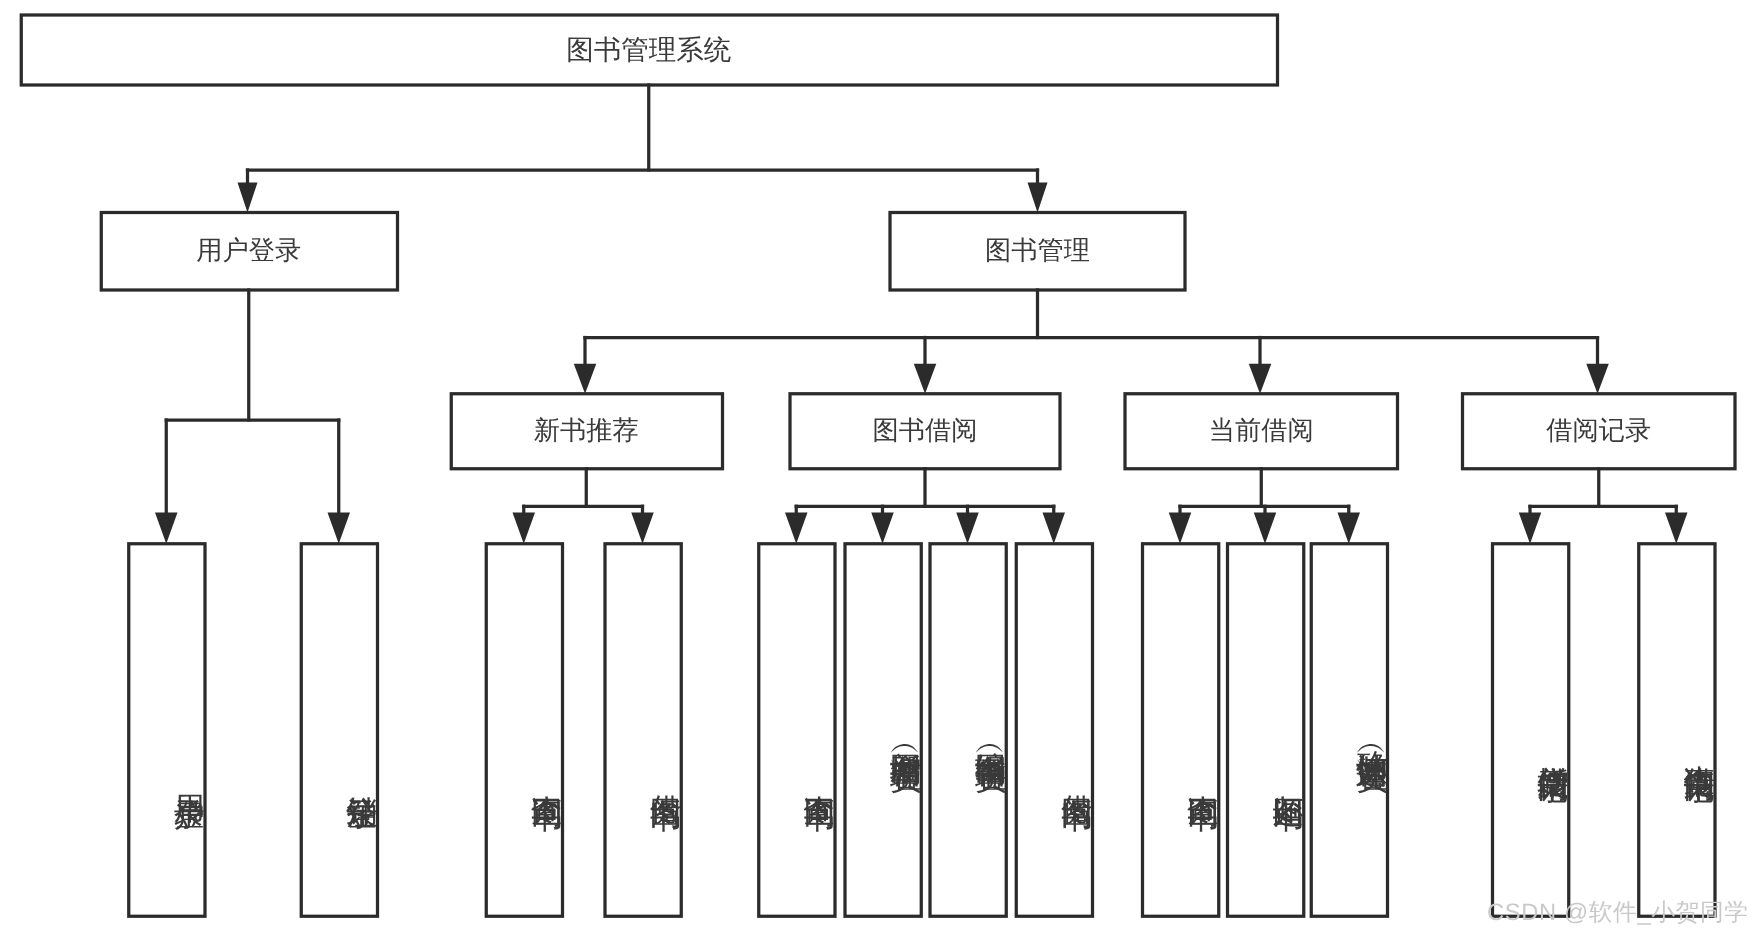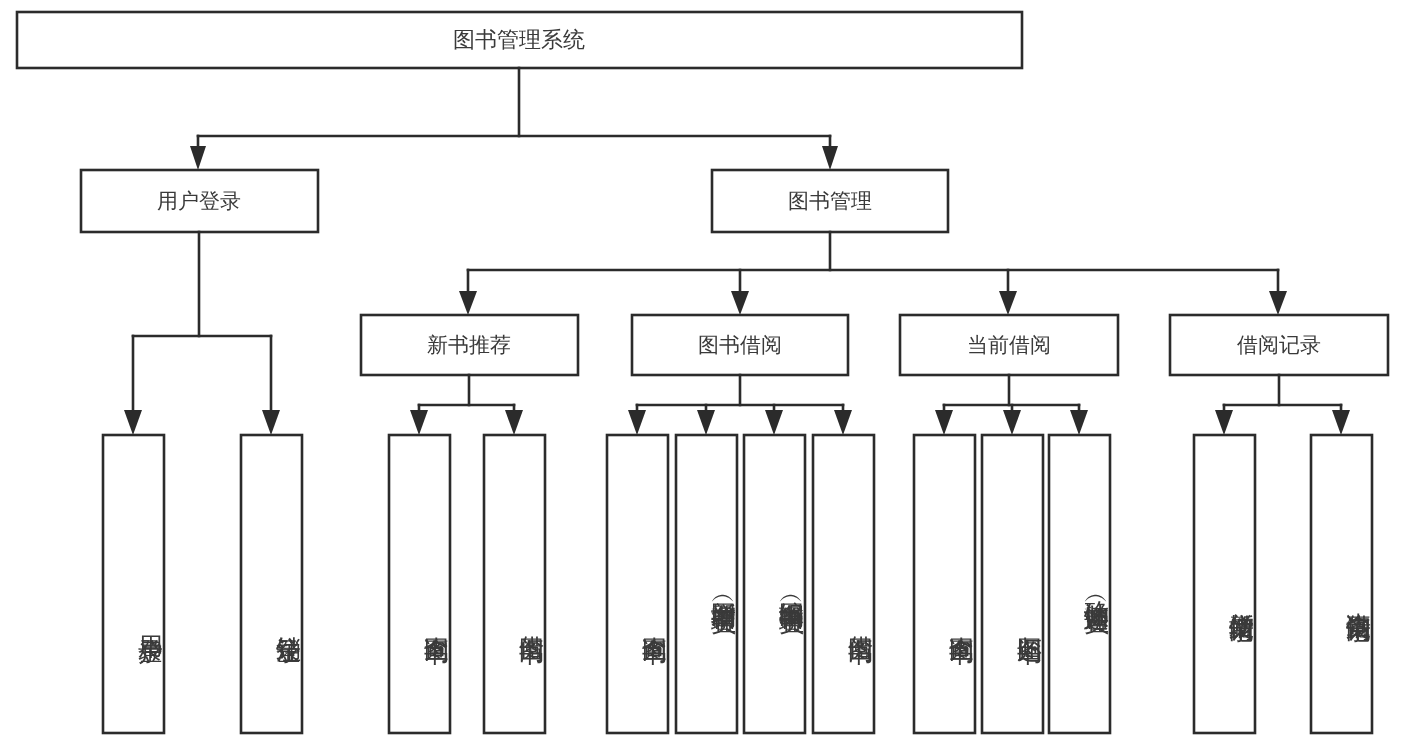--- a/index.html
+++ b/index.html
@@ -230,14 +230,15 @@
   <div class="leaf-label" style="left:744px; top:443px; width:61px; height:290px;">编辑图书（管理员）</div>
   <div class="leaf-label" style="left:813px; top:505px; width:61px; height:228px;">借阅图书</div>
 
   <div class="leaf-label" style="left:914px; top:505px; width:61px; height:228px;">查询图书</div>
   <div class="leaf-label" style="left:982px; top:505px; width:61px; height:228px;">归还图书</div>
   <div class="leaf-label" style="left:1049px; top:443px; width:61px; height:290px;">确认归还（管理员）</div>
 
   <div class="leaf-label" style="left:1194px; top:460px; width:61px; height:273px;">新增借阅记录</div>
   <div class="leaf-label" style="left:1311px; top:460px; width:61px; height:273px;">查询借阅记录</div>
 
+  <div class="watermark">CSDN @软件_小贺同学</div>
 
 </div>
 
 </body></html>

